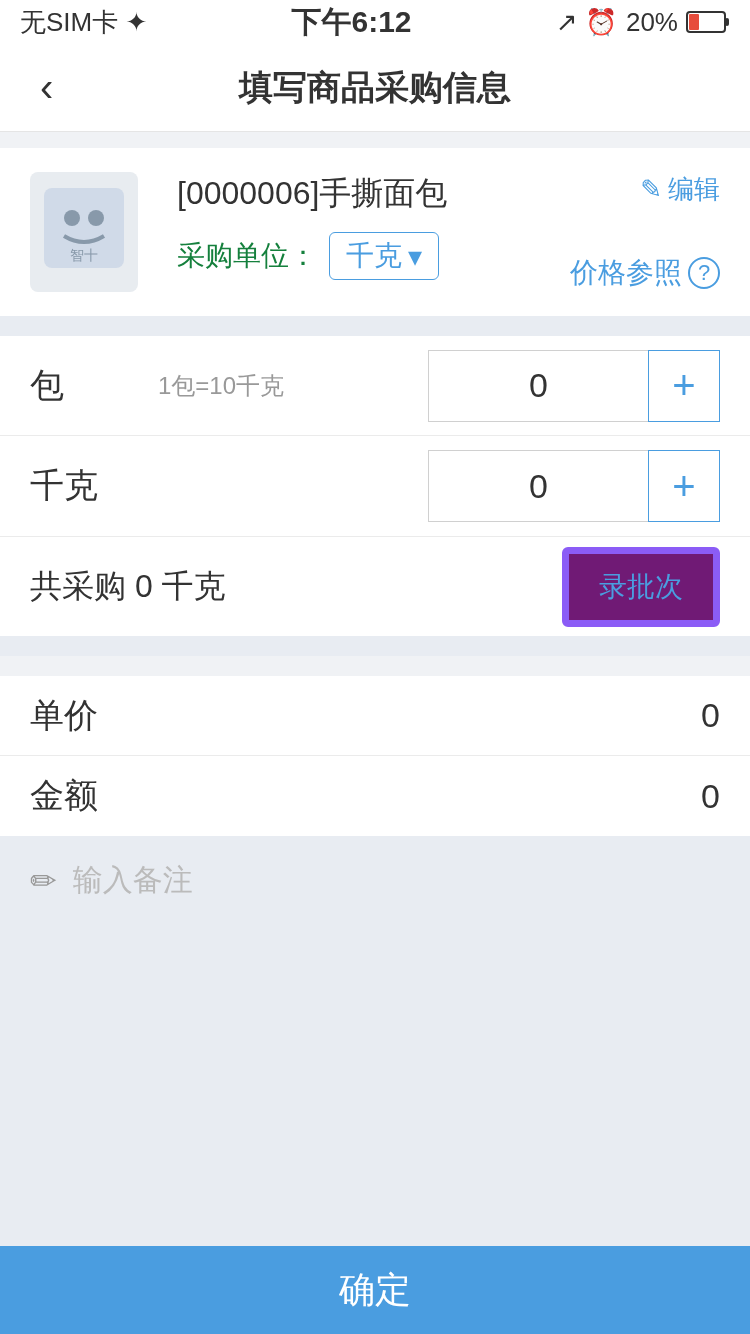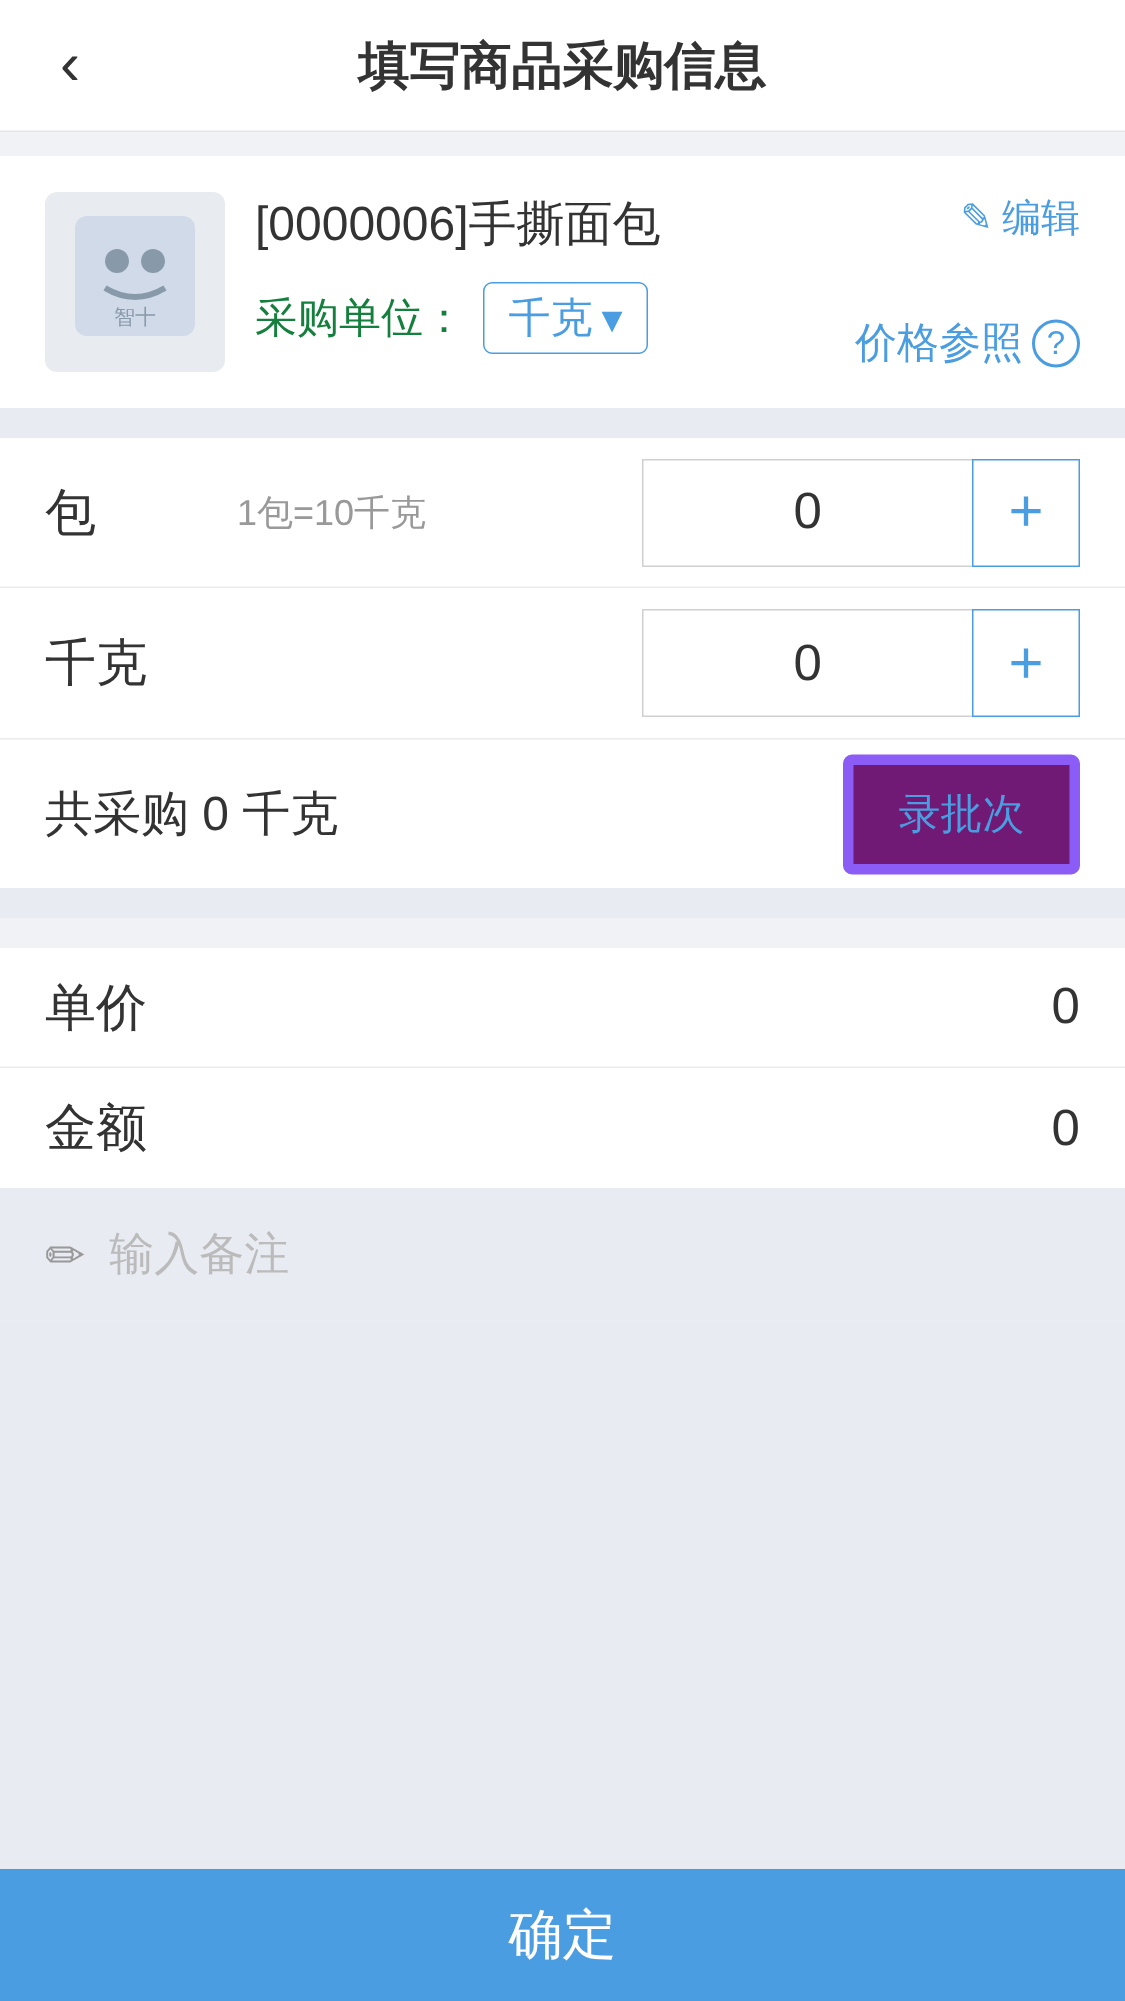--- a/index.html
+++ b/index.html
@@ -72,38 +72,39 @@
     .product-card {
       background: #fff;
       margin-top: 16px;
       padding: 24px 30px;
       display: flex;
       align-items: flex-start;
       gap: 20px;
       position: relative;
     }
     .product-image {
-      width: 120px;
+      width: 108px;
       height: 120px;
       background: #e8ecf0;
       border-radius: 8px;
       display: flex;
       align-items: center;
       justify-content: center;
       flex-shrink: 0;
       text-decoration: underline;
     }
     .product-image-logo {
       font-size: 28px;
       color: #8899aa;
       text-align: center;
       line-height: 1.2;
     }
     .product-info {
       flex: 1;
+      margin-left: 19px;
     }
     .product-name {
       font-size: 32px;
       color: #333;
       font-weight: 500;
       margin-bottom: 16px;
     }
     .product-unit-row {
       display: flex;
       align-items: center;
@@ -304,20 +305,38 @@
 
     .page-wrapper {
       padding-bottom: 98px;
     }
   </style>
 </head>
 <body>
 
 <div class="page-wrapper">
 
+  <div class="status-bar">
+    <div class="status-left">
+      <span>无SIM卡 ✦</span>
+    </div>
+    <div class="status-center">下午6:12</div>
+    <div class="status-right">
+      <span>↗</span>
+      <span>⏰</span>
+      <span>20%</span>
+      <span style="display:inline-flex;align-items:center;">
+        <svg width="44" height="22" viewBox="0 0 44 22">
+          <rect x="1" y="1" width="38" height="20" rx="3" ry="3" fill="none" stroke="#333" stroke-width="2"></rect>
+          <rect x="3" y="3" width="10" height="16" rx="1" fill="#e74c3c"></rect>
+          <rect x="39" y="7" width="4" height="8" rx="2" fill="#333"></rect>
+        </svg>
+      </span>
+    </div>
+  </div>
 
   <div class="nav-bar">
     <span class="nav-back">‹</span>
     <span class="nav-title">填写商品采购信息</span>
   </div>
 
   <div class="product-card">
     <div class="product-image">
       <div class="product-image-logo">
         <svg width="80" height="80" viewBox="0 0 80 80">

